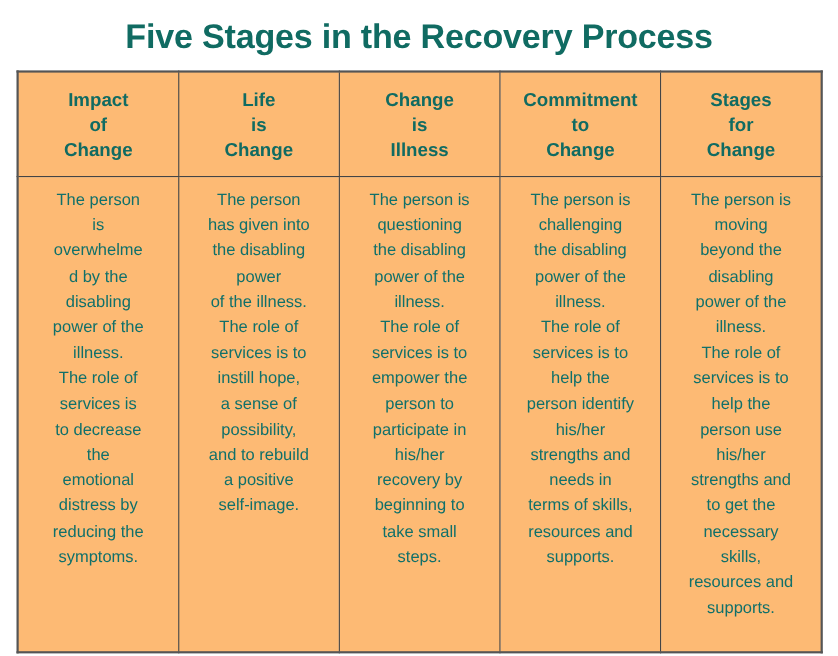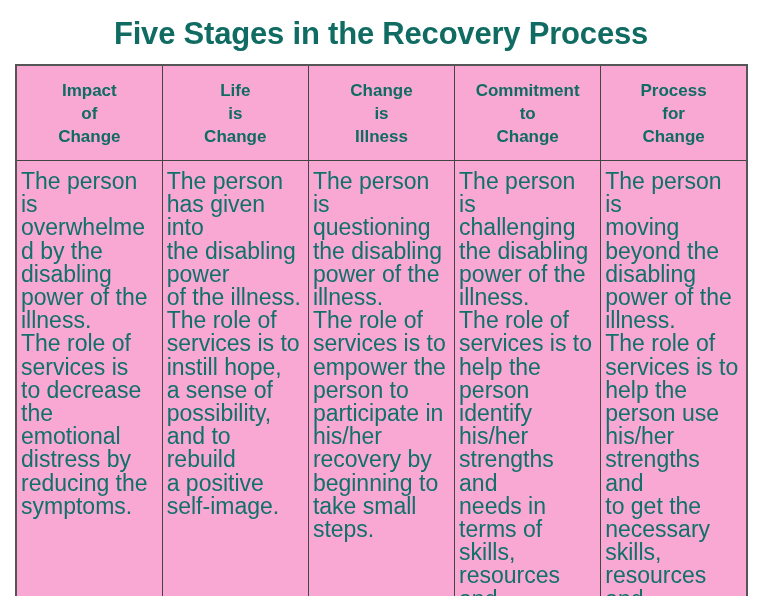--- a/index.html
+++ b/index.html
@@ -45,41 +45,41 @@
   }
   .stages-table col {
     width: 20%;
   }
   .stages-table th,
   .stages-table td {
     border-left: 1px solid #444444;
     border-right: 1px solid #444444;
     padding: 0;
     vertical-align: top;
-    background: #f9a8d4;
+    background: #fdba74;
   }
   .stages-table thead th {
     border-bottom: 1px solid #444444;
     height: 94px;
     vertical-align: middle;
   }
   .header-cell {
     text-align: center;
     font-size: 17px;
     font-weight: bold;
     color: #106B62;
     line-height: 23px;
     padding: 2px 4px;
   }
   .header-line {
     display: block;
   }
   .body-cell {
-    text-align: left;
-    font-size: 23px;
+    text-align: center;
+    font-size: 15px;
     font-weight: normal;
     color: #10706A;
     line-height: 23.2px;
     padding: 9px 4px 4px 4px;
     white-space: pre-line;
     word-break: break-word;
     overflow-wrap: break-word;
   }
 </style>
 </head>
@@ -122,21 +122,21 @@
         </th>
         <th>
           <div class="header-cell">
             <span class="header-line">Commitment</span>
             <span class="header-line">to</span>
             <span class="header-line">Change</span>
           </div>
         </th>
         <th>
           <div class="header-cell">
-            <span class="header-line">Process</span>
+            <span class="header-line">Stages</span>
             <span class="header-line">for</span>
             <span class="header-line">Change</span>
           </div>
         </th>
       </tr>
     </thead>
     <tbody>
       <tr>
         <td>
           <div class="body-cell">The person

